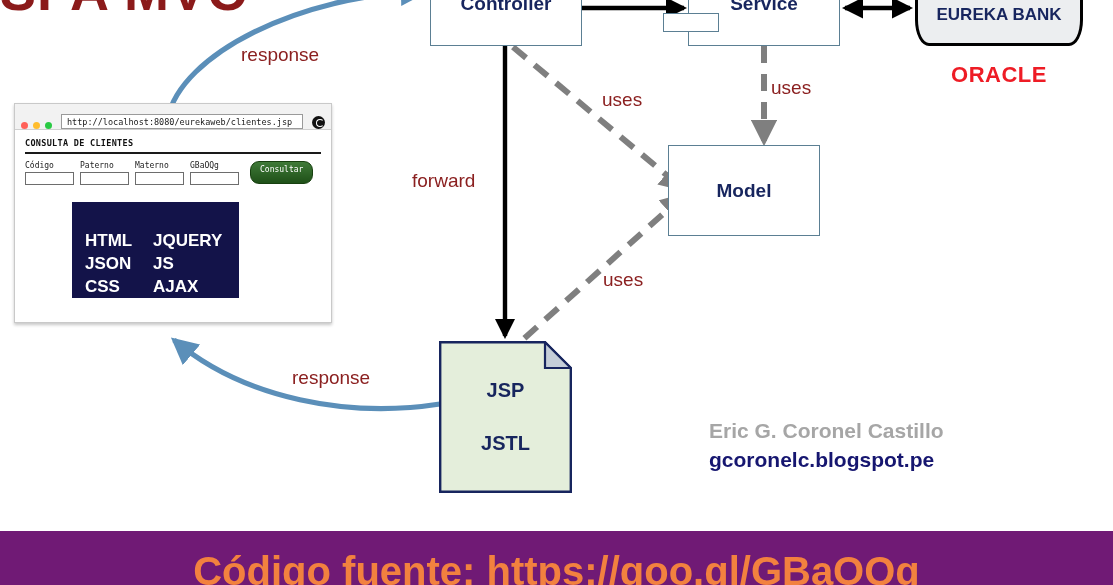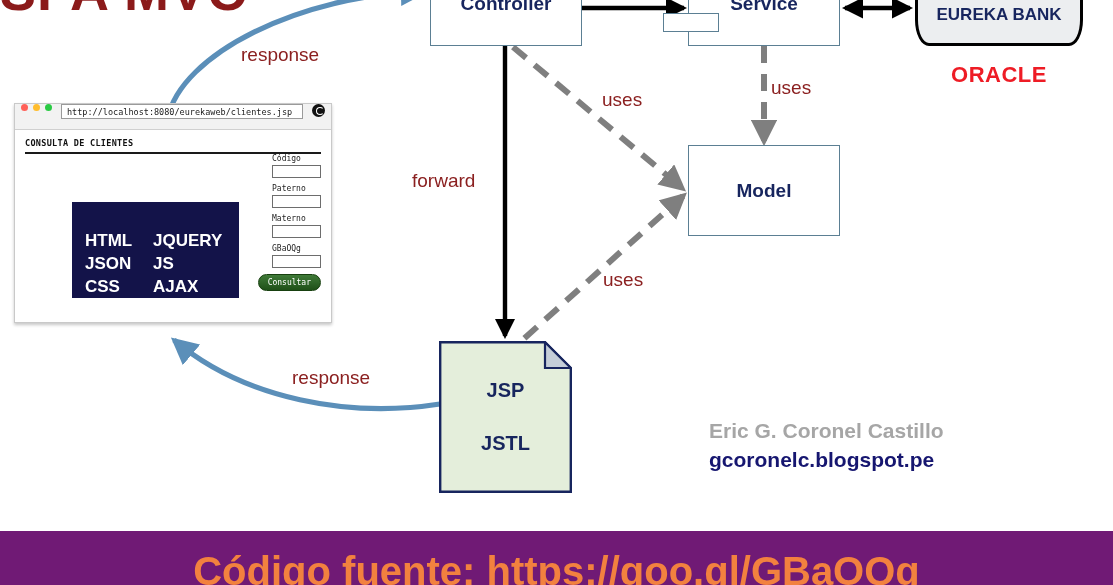--- a/index.html
+++ b/index.html
@@ -54,21 +54,21 @@
   .uml-box .lbl {
     font-family: "Liberation Sans", sans-serif;
     font-size: 19px;
     font-weight: bold;
     color: #17255e;
     white-space: nowrap;
   }
 
   #box-controller { left: 430px; top: -32px;  width: 152px; height: 78px; }
   #box-service    { left: 688px; top: -32px;  width: 152px; height: 78px; }
-  #box-model      { left: 688px; top: 145px;  width: 152px; height: 91px; }
+  #box-model      { left: 668px; top: 145px;  width: 152px; height: 91px; }
 
   #box-controller .lbl, #box-service .lbl { align-self: flex-start; margin-top: 24px; }
 
   
   #service-port {
     position: absolute;
     left: 663px;
     top: 13px;
     width: 56px;
     height: 19px;
@@ -170,21 +170,21 @@
     border: 1px solid #c9c9c9;
     box-shadow: 0 2px 3px rgba(0,0,0,0.22);
     box-sizing: border-box;
     overflow: hidden;
   }
   #browser-chrome {
     height: 26px;
     background: #f2f2f2;
     border-bottom: 1px solid #d0d0d0;
     display: flex;
-    align-items: flex-start;
+    align-items: flex-end;
     padding: 0 6px;
     gap: 5px;
     box-sizing: border-box;
   }
   .tl-dot { width: 7px; height: 7px; border-radius: 50%; flex: 0 0 auto; }
   .tl-red   { background: #ff6159; }
   .tl-amber { background: #ffbd2e; }
   .tl-green { background: #2aca44; }
   #url-bar {
     flex: 1 1 auto;
@@ -226,23 +226,22 @@
     color: #111;
     letter-spacing: 0.3px;
   }
   #heading-rule {
     margin-top: 4px;
     height: 2px;
     background: #1a1a1a;
   }
   #form-row {
     display: flex;
-    align-items: flex-end;
     gap: 6px;
-    flex-direction: column;
+    margin-top: 7px;
   }
   .field { display: flex; flex-direction: column; }
   .field-label {
     font-family: "DejaVu Sans Mono", monospace;
     font-size: 8px;
     color: #222;
     margin-bottom: 2px;
   }
   .field-input {
     width: 49px;

